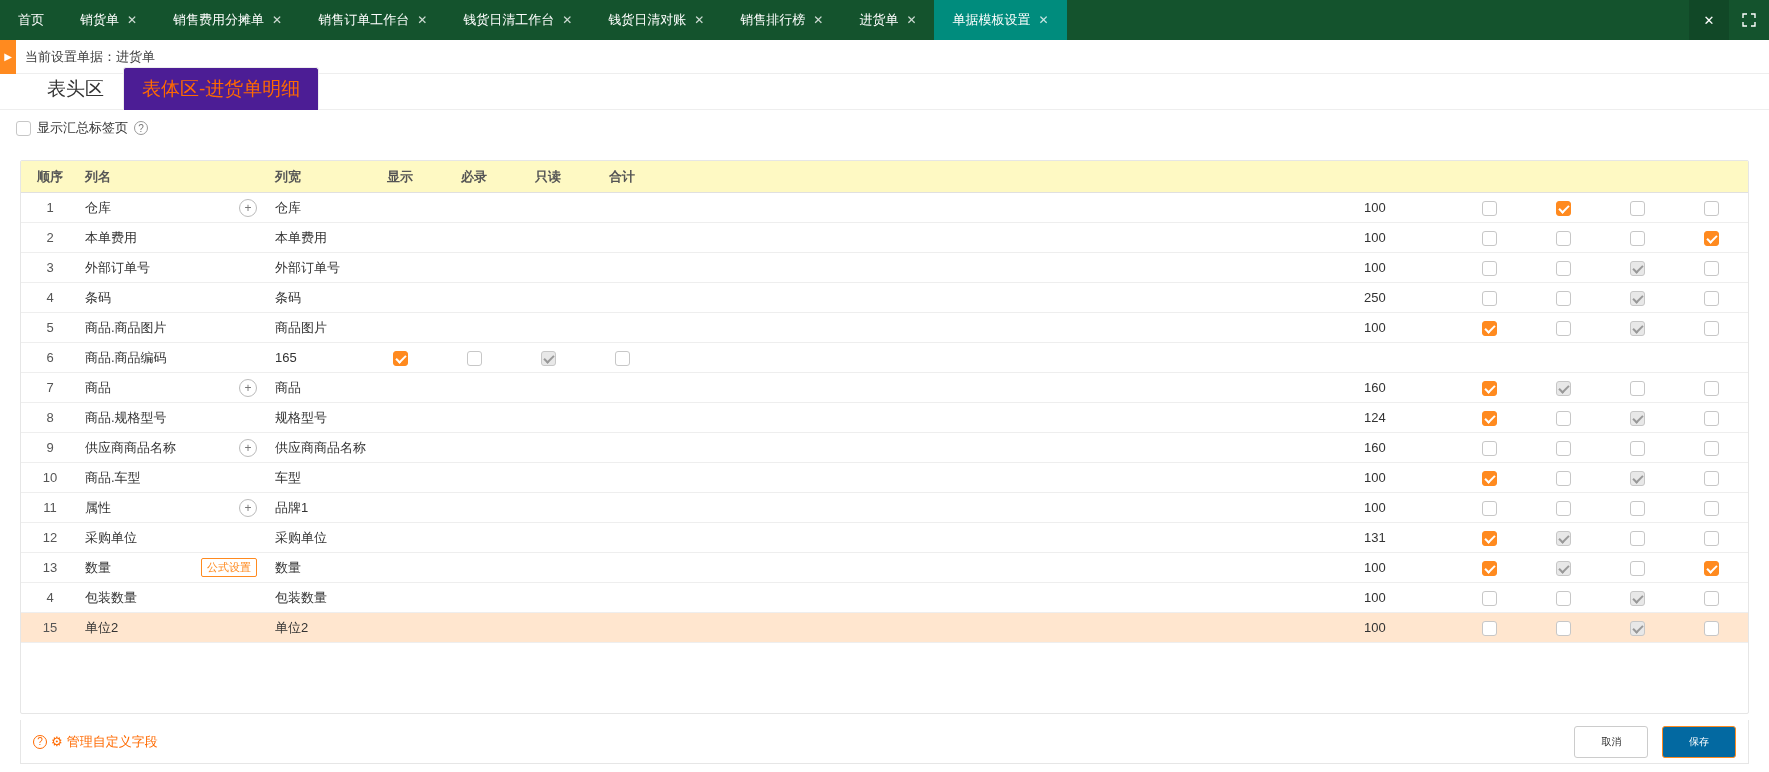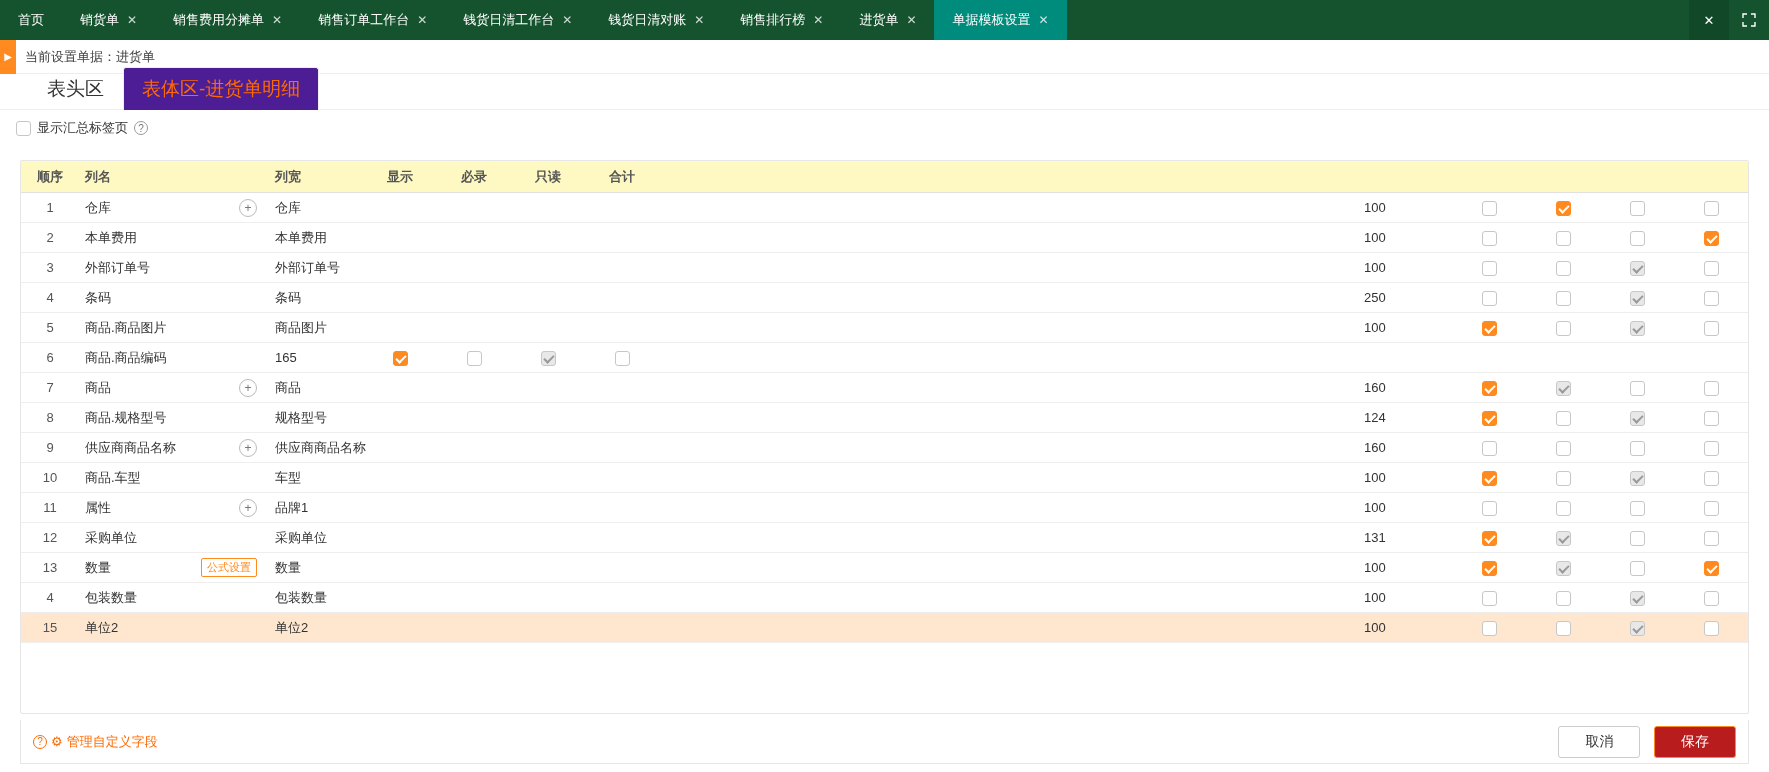--- a/index.html
+++ b/index.html
@@ -44,23 +44,23 @@
 .cb:checked { background: #ff8a1f; border-color: #ff8a1f; }
 .cb:checked::after { content: ""; position: absolute; left: 4px; top: 1px; width: 4px; height: 8px; border: solid #fff; border-width: 0 2px 2px 0; transform: rotate(45deg); }
 .cb:disabled { background: #f2f2f2; cursor: not-allowed; }
 .cb:disabled:checked { background: #e8e8e8; border-color: #c7c7c7; }
 .cb:disabled:checked::after { border-color: #999; }
 
 .footer { position: absolute; left: 20px; right: 20px; bottom: 8px; height: 44px; display: flex; align-items: center; justify-content: space-between; border: 1px solid #e6e6e6; border-top: none; padding: 0 12px; background: #fff; }
 .footer .left { display: flex; align-items: center; color: #ff6a00; font-size: 13px; }
 .footer .left .help2 { width: 14px; height: 14px; border: 1px solid #ff6a00; border-radius: 50%; display: inline-flex; align-items: center; justify-content: center; font-size: 10px; margin-right: 4px; }
 .footer .left .gear { margin-right: 4px; font-size: 13px; }
-.footer .btn { height: 32px; padding: 0 26px; border-radius: 3px; font-size: 14px; cursor: pointer; margin-left: 10px; }
+.footer .btn { height: 32px; padding: 0 26px; border-radius: 3px; font-size: 10px; cursor: pointer; margin-left: 10px; }
 .footer .btn-default { background: #fff; border: 1px solid #ccc; color: #333; }
-.footer .btn-primary { background: #b91c1c; border: 1px solid #ff8a1f; color: #fff; }
+.footer .btn-primary { background: #0369a1; border: 1px solid #ff8a1f; color: #fff; }
 
 .tbody::-webkit-scrollbar { width: 10px; }
 .tbody::-webkit-scrollbar-thumb { background: #c9c9c9; border-radius: 5px; }
 .tbody::-webkit-scrollbar-track { background: #f0f0f0; }
 </style>
 </head>
 <body>
 
 <div class="top-tabs" id="top-tabs">
   <div class="tab">

